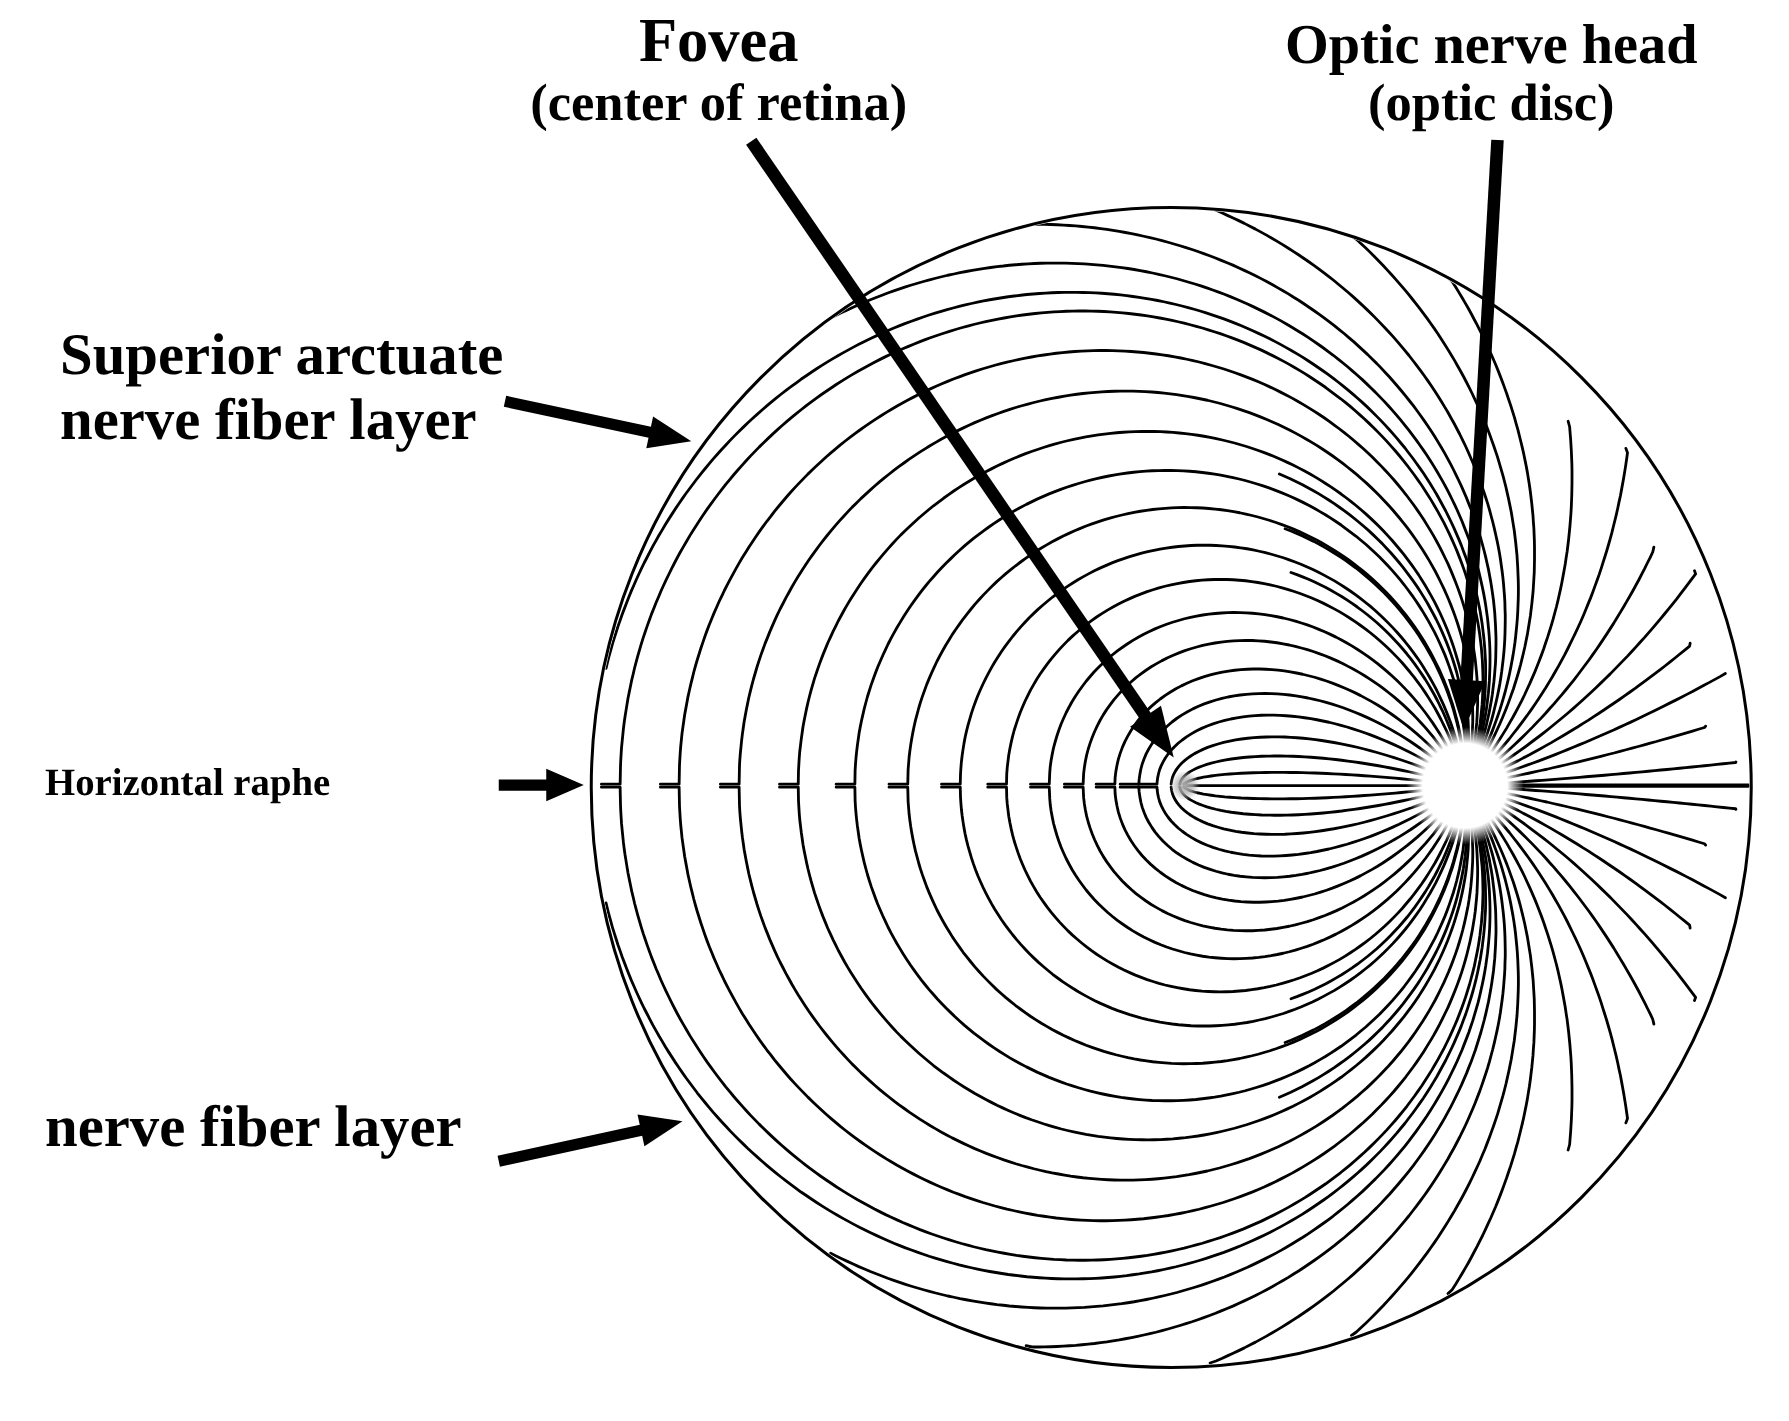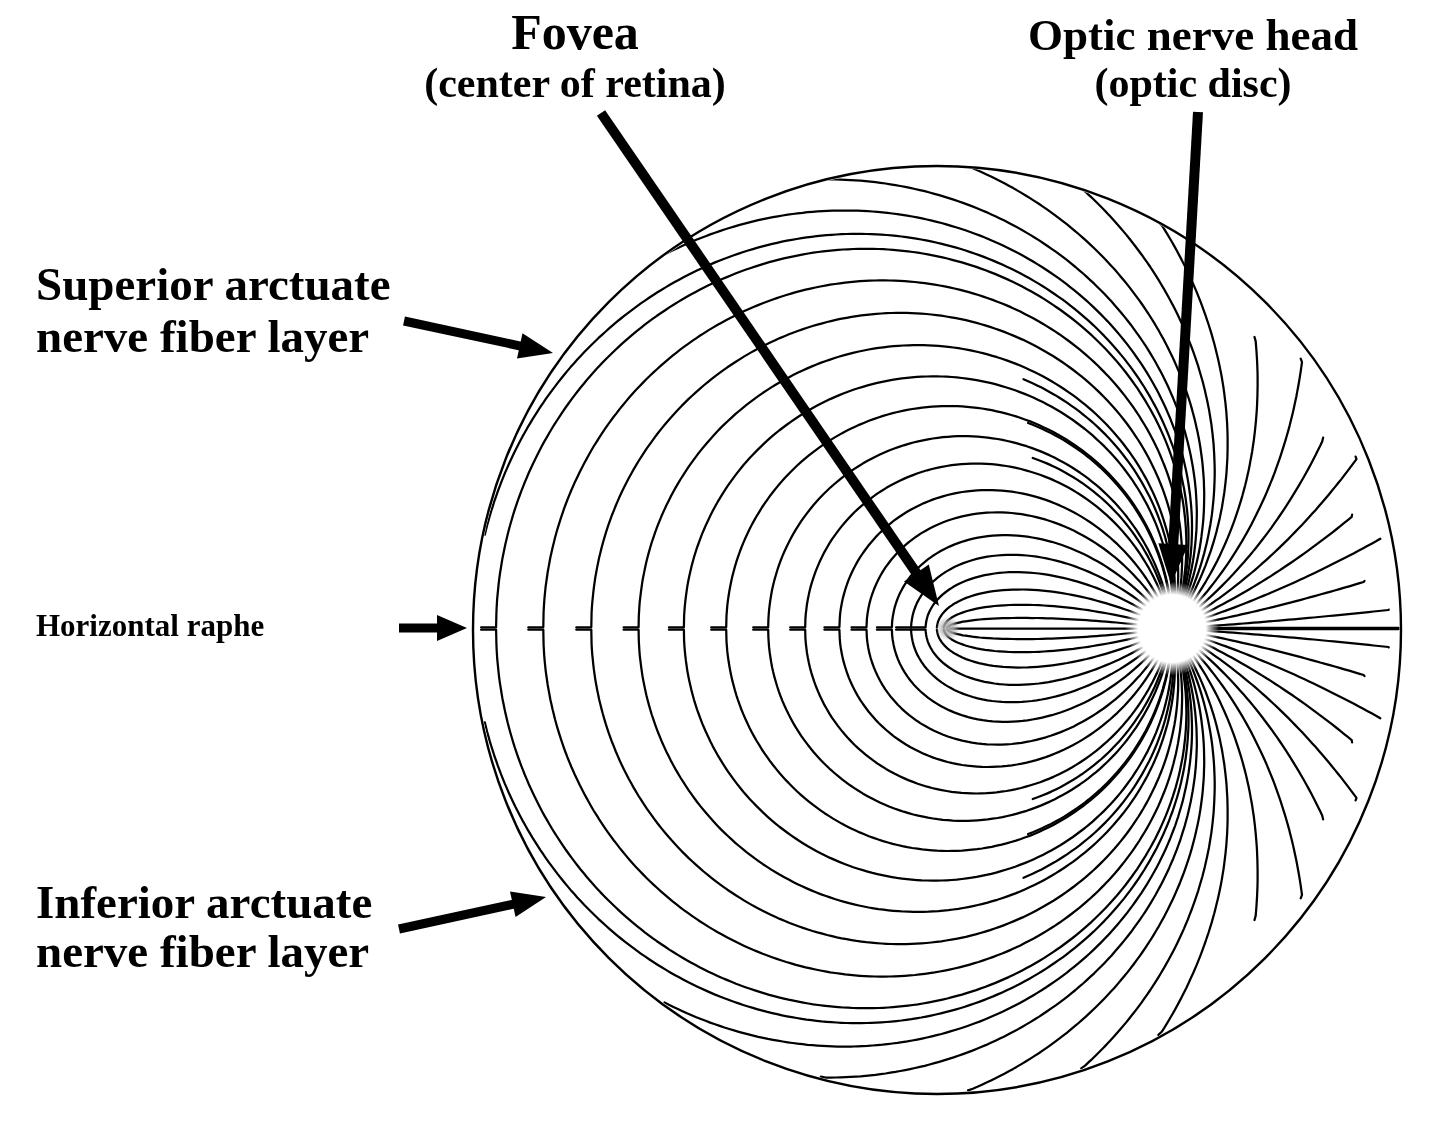--- a/index.html
+++ b/index.html
@@ -18,21 +18,21 @@
     white-space:nowrap;
   }
   .lbl.center{text-align:center;white-space:normal;}
   #lbl-fovea{left:400px;top:4px;width:350px;}
   #lbl-fovea .l1{font-size:50px;line-height:56px;}
   #lbl-fovea .l2{font-size:42px;line-height:46px;}
   #lbl-onh{left:1017px;top:10px;width:352px;}
   #lbl-onh .l1{font-size:45px;line-height:50px;}
   #lbl-onh .l2{font-size:42px;line-height:46px;}
   #lbl-superior{left:36px;top:258px;}
-  #lbl-superior .l1,#lbl-superior .l2{font-size:47px;line-height:52px;}
+  #lbl-superior .l1,#lbl-superior .l2{font-size:47px;line-height:52px;margin-left:12px;}
   #lbl-raphe{left:36px;top:599px;font-size:31px;line-height:54px;}
   #lbl-inferior{left:36px;top:878px;}
   #lbl-inferior .l1,#lbl-inferior .l2{font-size:47px;line-height:49px;}
 </style>
 </head>
 <body>
 
 <div class="stage">
   <svg id="svg-root" width="1431" height="1137" viewBox="0 0 1431 1137">
       <defs>
@@ -160,16 +160,15 @@
   <div class="lbl" id="lbl-superior">
     <div class="l1">Superior arctuate</div>
     <div class="l2">nerve fiber layer</div>
   </div>
 
   <div class="lbl" id="lbl-raphe">
     <span>Horizontal raphe</span>
   </div>
 
   <div class="lbl" id="lbl-inferior">
-    <div class="l1">Inferior arctuate</div>
     <div class="l2">nerve fiber layer</div>
   </div>
 </div>
 
 </body></html>

